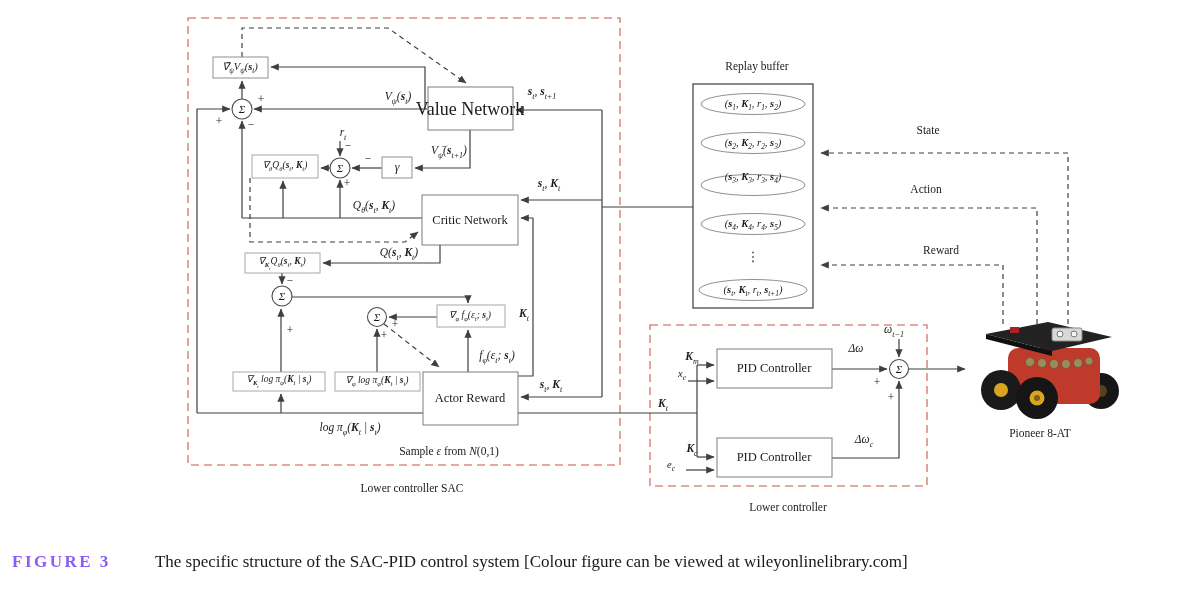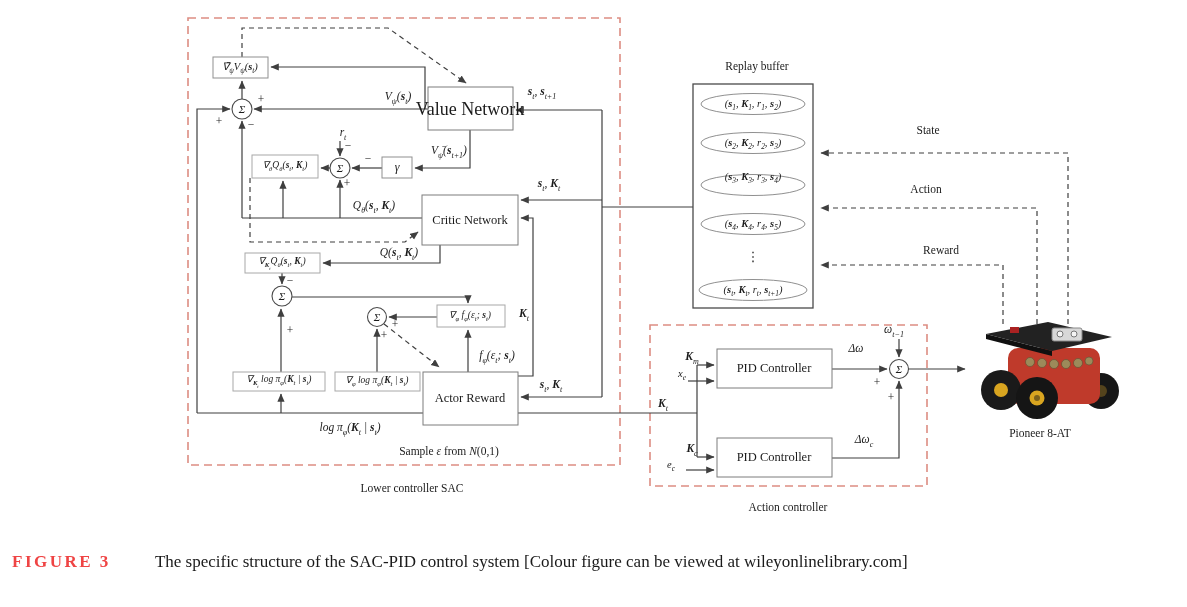--- a/index.html
+++ b/index.html
@@ -11,21 +11,21 @@
        line-height:1;}
   .lbl sub{font-size:70%;line-height:0;}
   .lbl b{font-weight:bold;}
   .rm{font-style:normal;}
   .sm{font-size:10.5px;text-align:center;}
   .xs{font-size:9.5px;}
   .sigma{font-size:11px;font-style:italic;}
   .sign{font-size:11.5px;font-style:normal;color:#1b1b1b;}
   .caption{position:absolute;left:12px;top:552px;width:1170px;font-size:17px;color:#1a1a1a;
            font-family:"Liberation Serif", serif;}
-  .caption .tag{font-weight:bold;letter-spacing:2.5px;color:#ef4444;}
+  .caption .tag{font-weight:bold;letter-spacing:2.5px;color:#8b5cf6;}
   .caption .body{margin-left:44px;}
 </style>
 </head>
 <body>
 
 <div class="stage">
 
 <svg width="1187" height="540" viewBox="0 0 1187 540">
   <defs>
     <marker id="ah" markerWidth="9" markerHeight="8" refX="6.5" refY="3" orient="auto">
@@ -202,21 +202,21 @@
 <div class="lbl" style="left:663px;top:404px"><b>K</b><sub>t</sub></div>
 <div class="lbl" style="left:692px;top:357px"><b>K</b><sub>m</sub></div>
 <div class="lbl sm" style="left:682px;top:374px">x<sub>e</sub></div>
 <div class="lbl" style="left:692px;top:449px"><b>K</b><sub>c</sub></div>
 <div class="lbl sm" style="left:671px;top:465px">e<sub>c</sub></div>
 <div class="lbl rm" style="left:774px;top:368px;font-size:12.5px">PID Controller</div>
 <div class="lbl rm" style="left:774px;top:457px;font-size:12.5px">PID Controller</div>
 <div class="lbl" style="left:856px;top:349px">Δω</div>
 <div class="lbl" style="left:864px;top:440px">Δω<sub>c</sub></div>
 <div class="lbl" style="left:894px;top:330px">ω<sub>t−1</sub></div>
-<div class="lbl rm" style="left:788px;top:508px">Action controller</div>
+<div class="lbl rm" style="left:788px;top:508px">Lower controller</div>
 
 <div class="lbl rm" style="left:1040px;top:434px">Pioneer 8-AT</div>
 
 <div class="caption">
   <span class="tag">FIGURE 3</span><span class="body">The specific structure of the SAC-PID control system [Colour figure can be viewed at wileyonlinelibrary.com]</span>
 </div>
 
 </div>
 
 </body></html>

